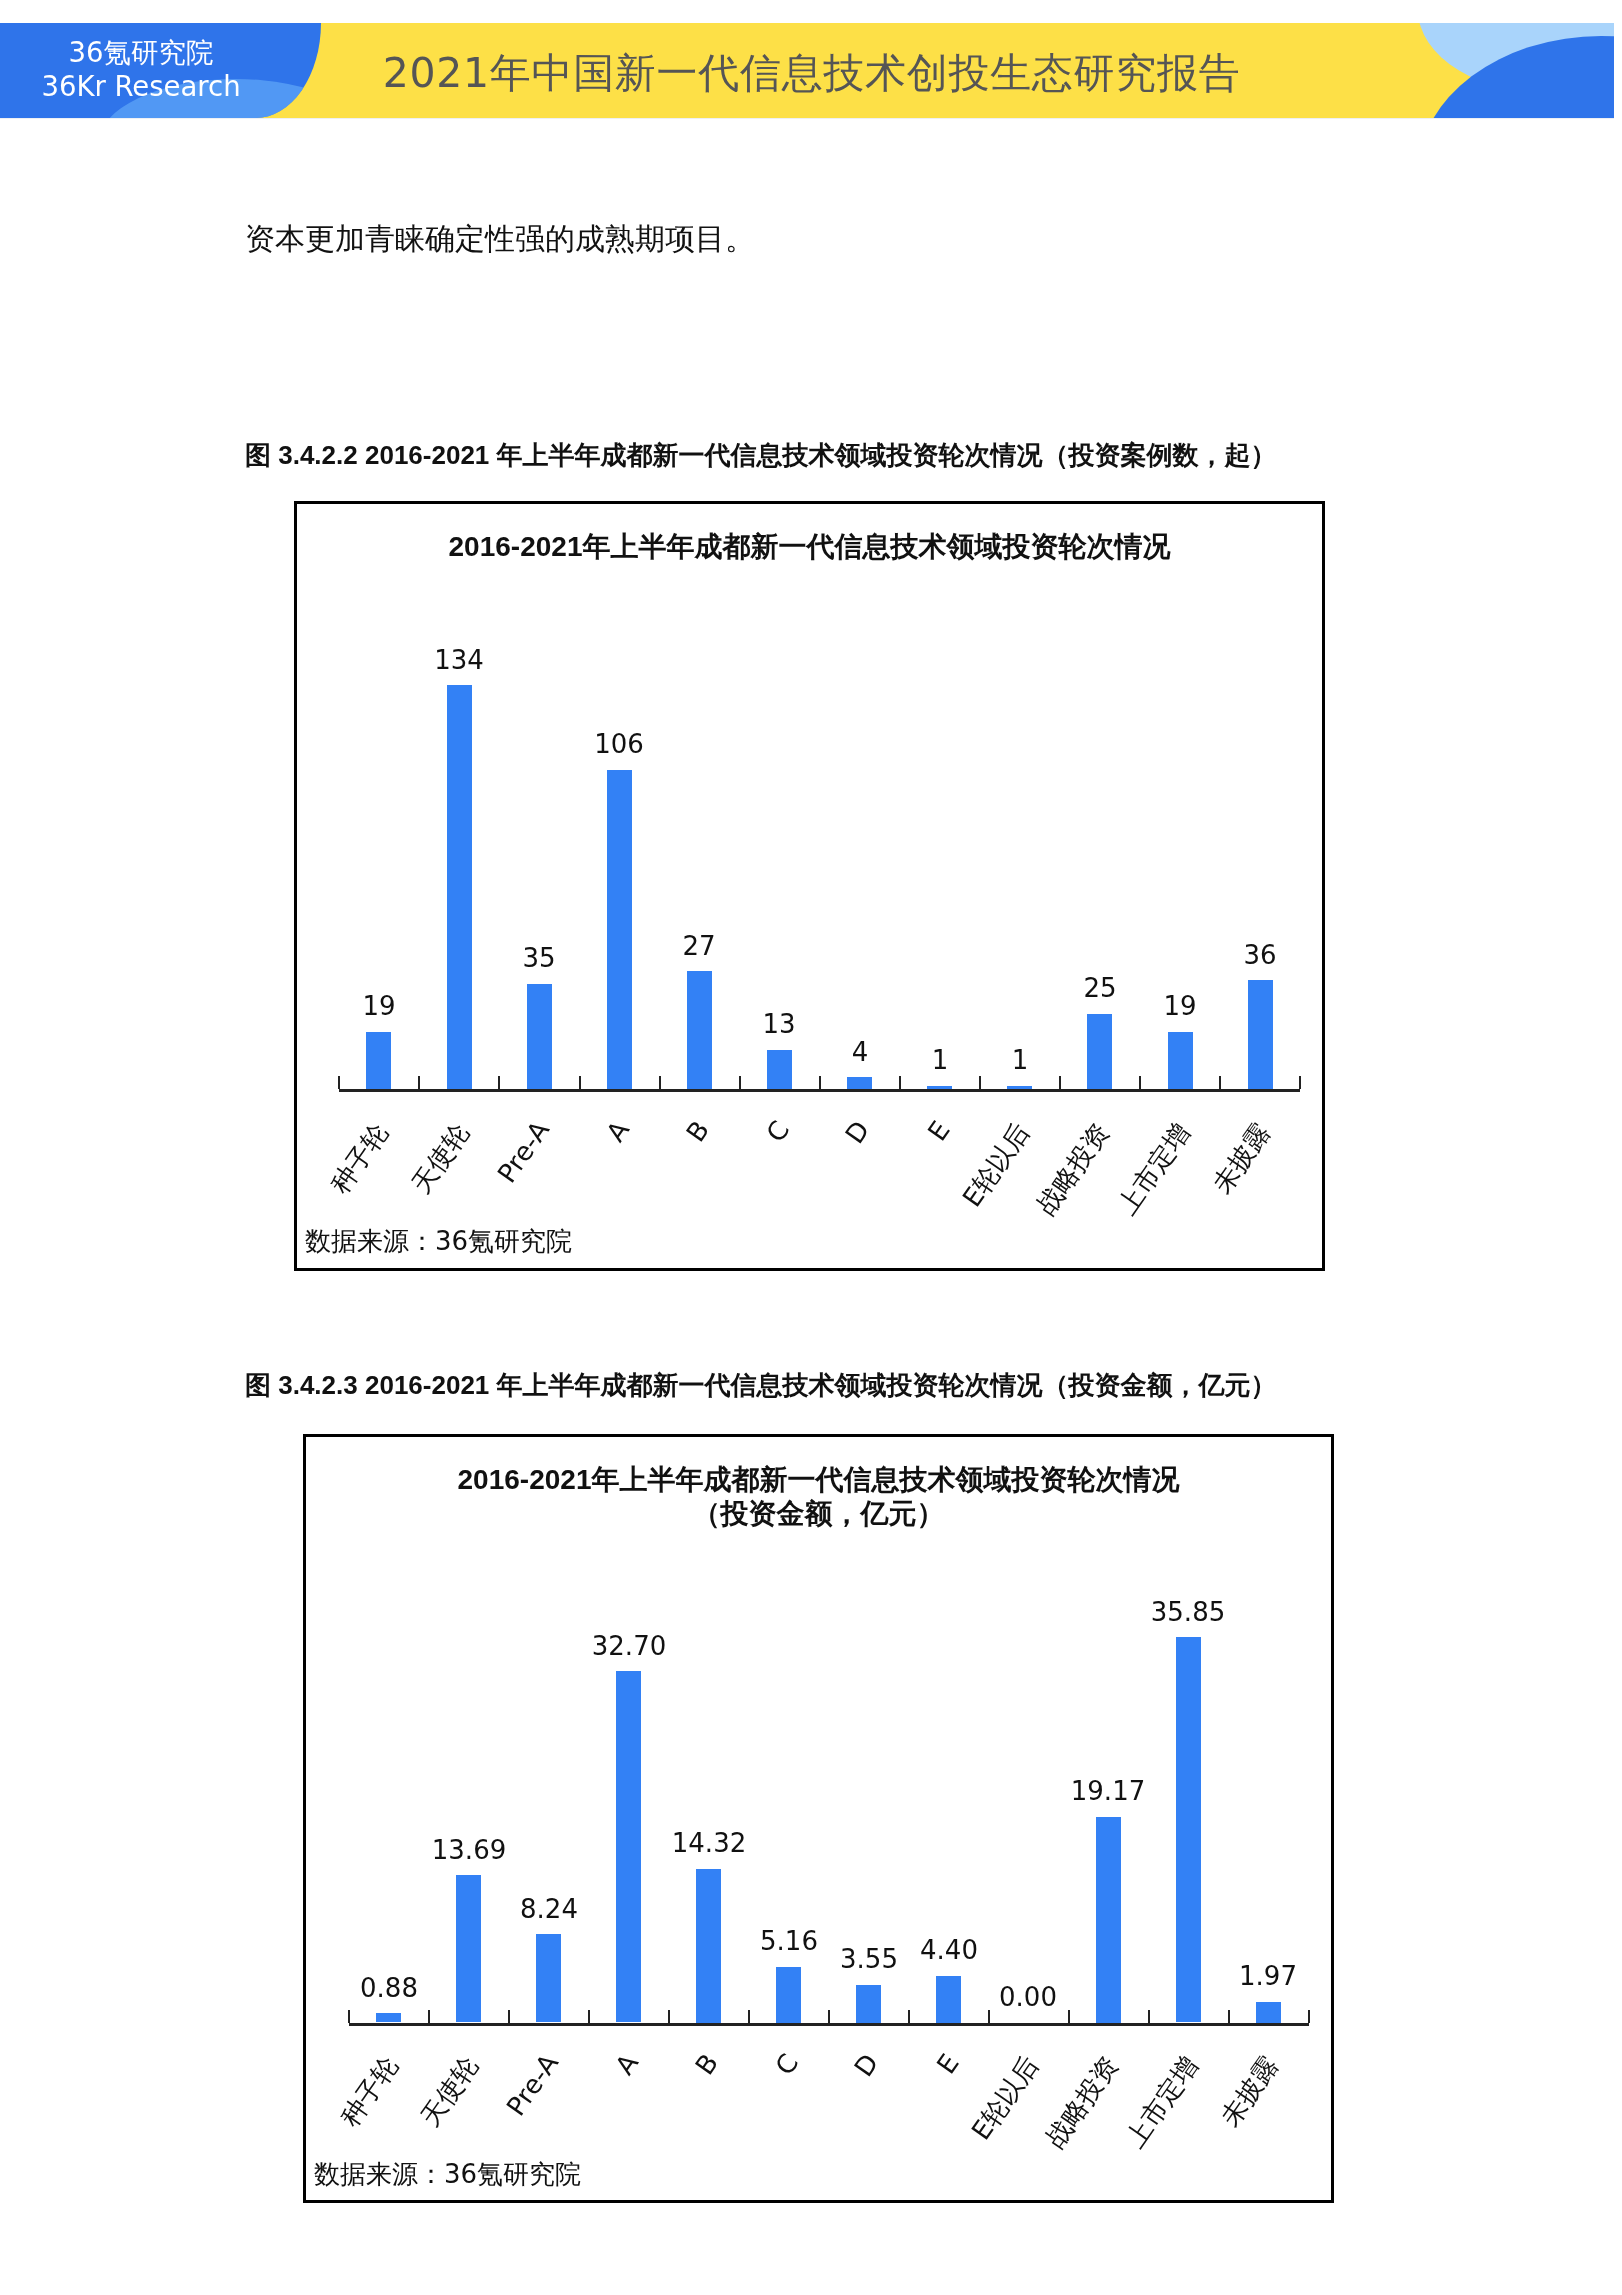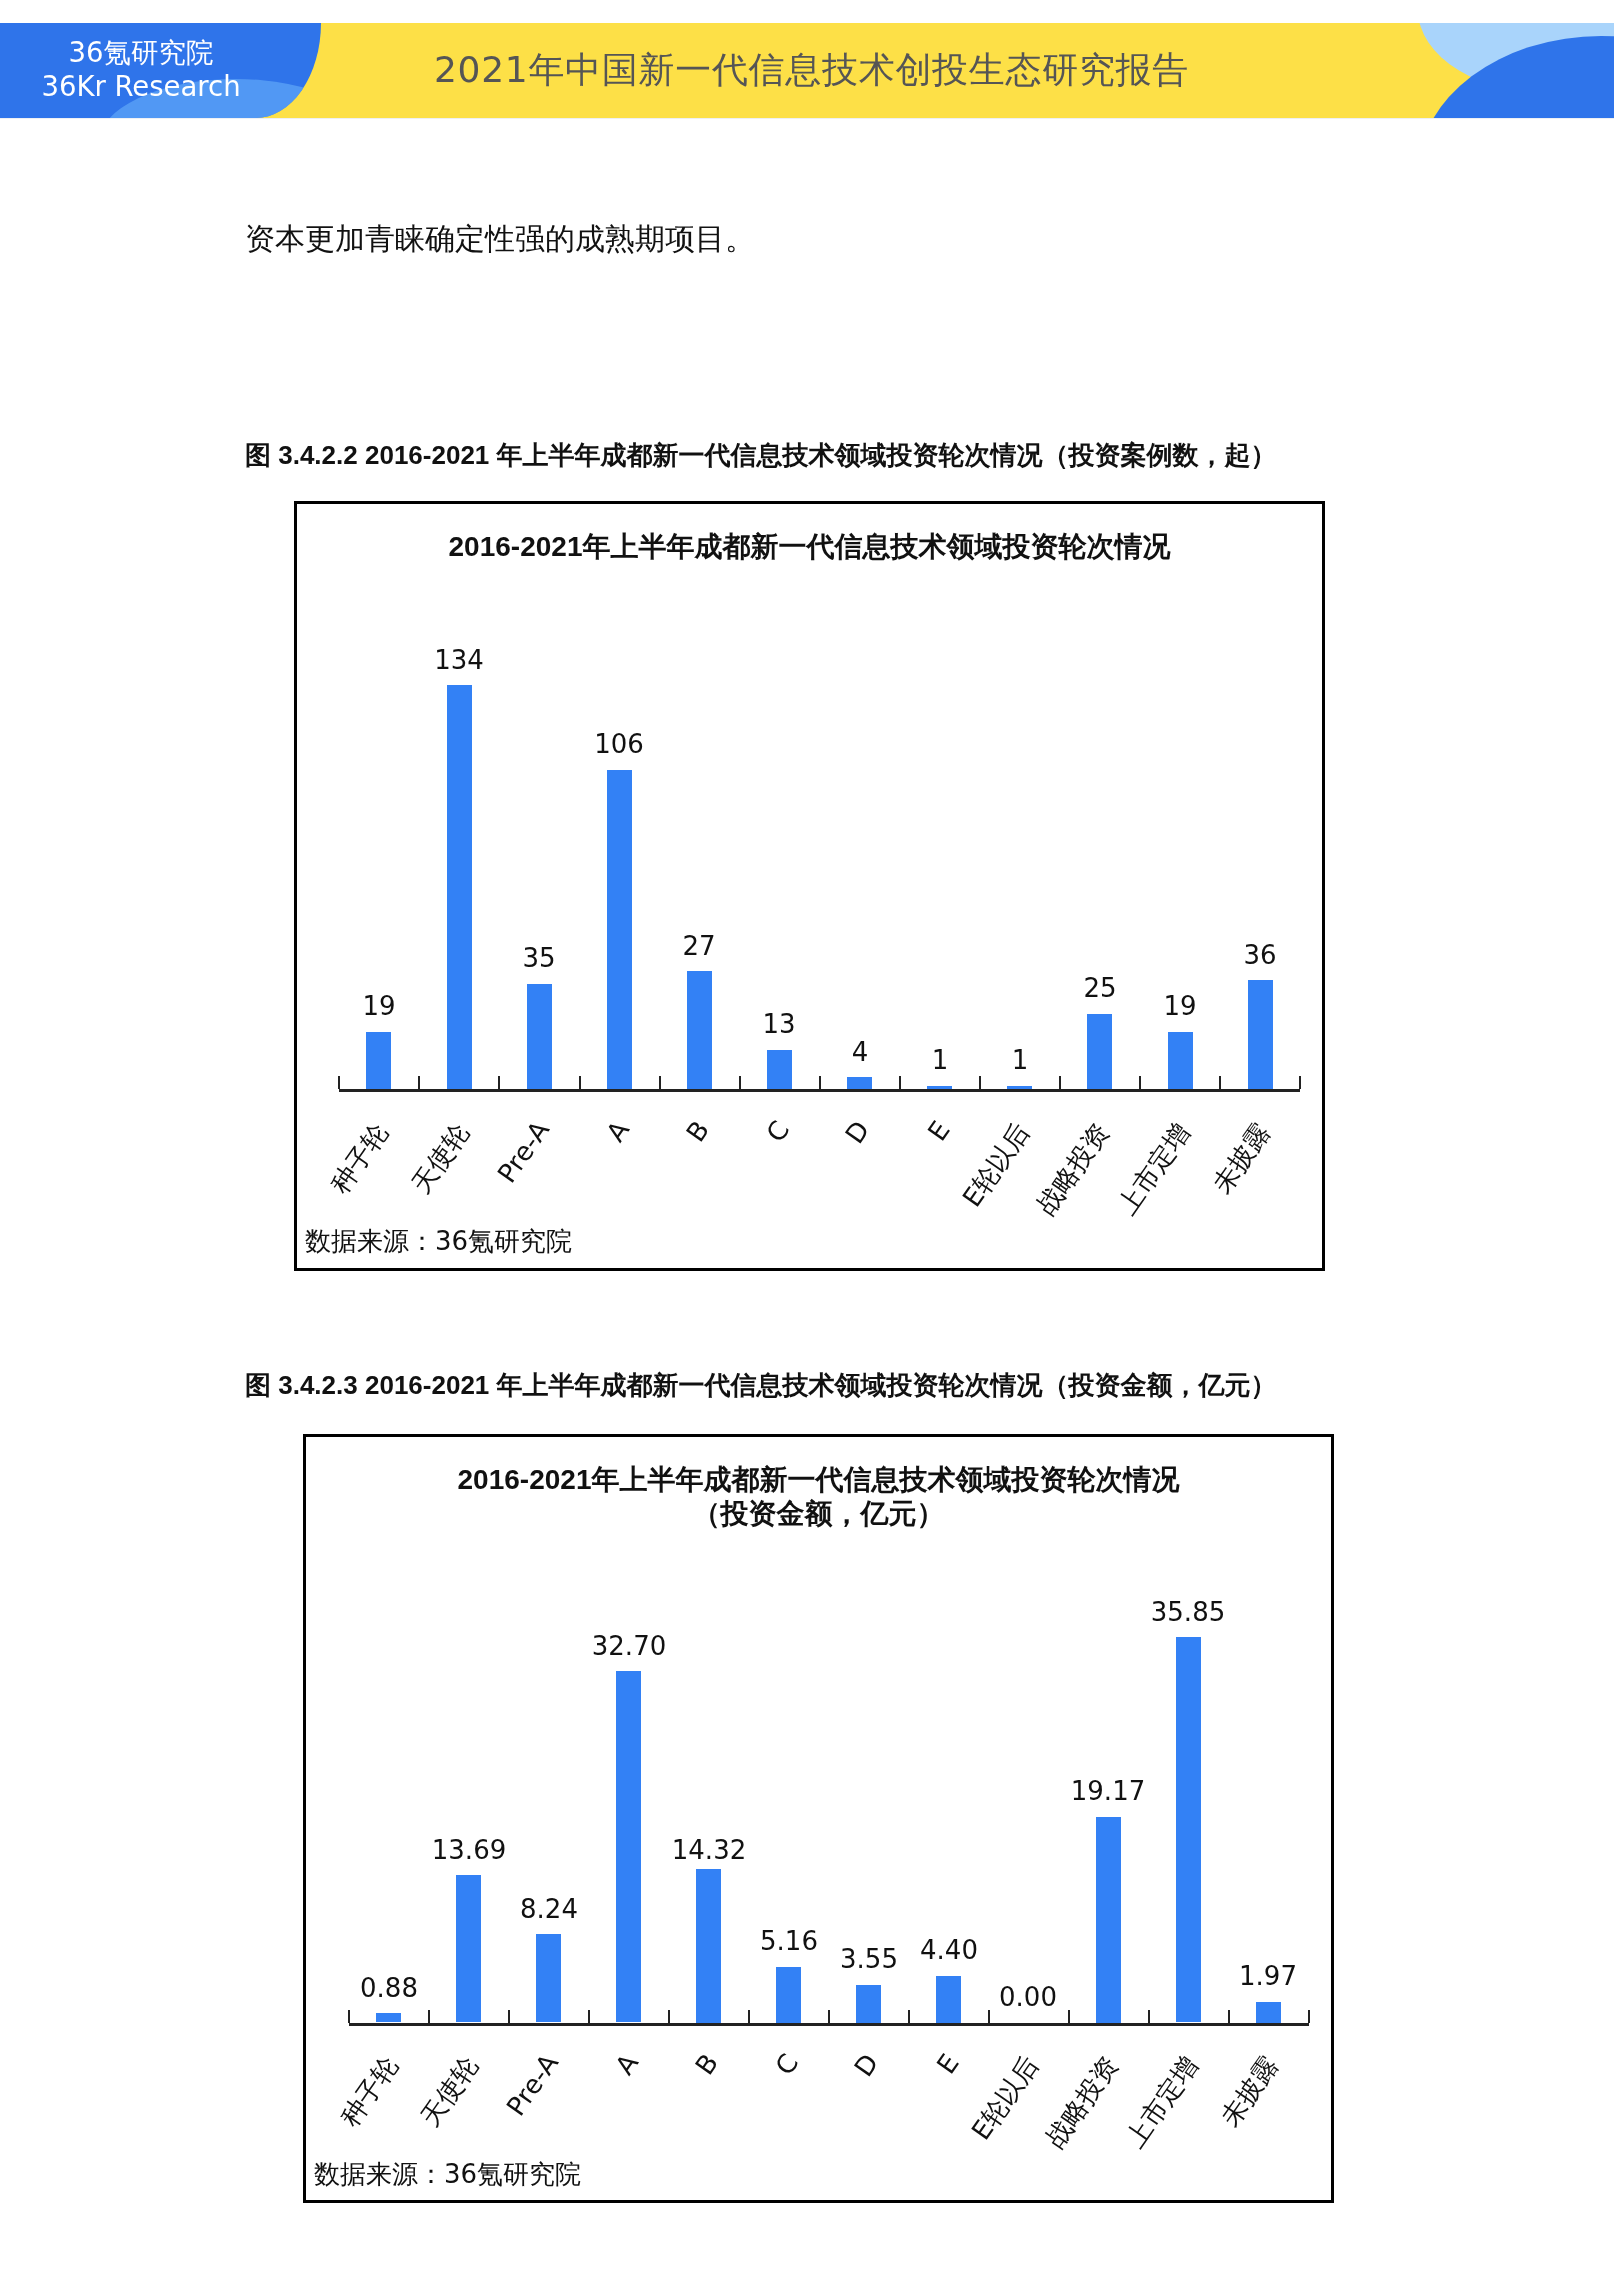--- a/index.html
+++ b/index.html
@@ -1,21 +1,21 @@
 <!DOCTYPE html>
 <html style="font-size:10.5px"><head>
 <meta charset="utf-8">
 <style>
   html,body{margin:0;padding:0;background:#fff;}
   body{width:1623px;height:2295px;position:relative;overflow:hidden;font-family:"DejaVu Sans","Liberation Sans",sans-serif;color:#111;}
   .header{position:absolute;left:0;top:23px;width:1614px;height:95px;background:#fde047;overflow:hidden;border-bottom:1.3px solid #eef0f4;}
   .logo-bg{position:absolute;left:0;top:0;width:321px;height:95px;background:#2f74ea;border-radius:0 0 144px 0/0 0 209px 0;overflow:hidden;}
   .logo-wave{position:absolute;left:98px;top:56px;width:275px;height:131px;background:#5ea4f7;border-radius:50%;opacity:.75;}
   .logo-text{position:absolute;left:33px;top:11.8px;width:216px;text-align:center;color:#fff;font-size:27.5px;line-height:34px;font-family:"DejaVu Sans",sans-serif;}
-  .header-title{position:absolute;left:0;width:1623px;top:23px;text-align:center;font-size:36px;color:#555;letter-spacing:0.7px;font-family:"DejaVu Sans",sans-serif;}
+  .header-title{position:absolute;left:0;width:1623px;top:23px;text-align:center;font-size:41px;color:#555;letter-spacing:0.7px;font-family:"DejaVu Sans",sans-serif;}
   .corner-light{position:absolute;right:-79px;top:-98px;width:275px;height:170px;background:#a9d4fb;border-radius:50%;}
   .corner-blue{position:absolute;right:-170px;top:13px;width:366px;height:275px;background:#2f74ea;border-radius:50%;}
   .body-text{position:absolute;left:245px;width:1152px;font-size:30px;line-height:72px;font-family:"DejaVu Serif","Liberation Serif",serif;color:#111;}
   .fig-caption{position:absolute;left:245px;width:1152px;font-size:26px;font-weight:bold;font-family:"Liberation Sans",sans-serif;color:#111;white-space:nowrap;}
   .chart-frame{position:absolute;border:3.3px solid #000;background:#fff;box-sizing:border-box;}
   .chart-title{position:absolute;left:0;width:100%;text-align:center;font-weight:bold;font-size:28px;line-height:34px;font-family:"Liberation Sans",sans-serif;}
   .axis-line{position:absolute;height:2.6px;background:#222;}
   .tick{position:absolute;width:2px;height:13px;background:#222;}
   .bar{position:absolute;background:#3381f5;}
   .bar-value{position:absolute;width:92px;margin-left:-46px;text-align:center;font-size:26px;font-family:"DejaVu Sans",sans-serif;color:#111;}
@@ -131,21 +131,21 @@
       <div class="bar" style="left: 150px; width: 25px; top: 438px; height: 147px;"></div>
       <div class="bar-value" style="left: 163px; top: 398px;">13.69</div>
       <div class="cat-label" style="right: 859px; top: 605px;">天使轮</div>
       <div class="bar" style="left: 230px; width: 25px; top: 497px; height: 88px;"></div>
       <div class="bar-value" style="left: 243px; top: 457px;">8.24</div>
       <div class="cat-label" style="right: 779px; top: 605px;">Pre-A</div>
       <div class="bar" style="left: 310px; width: 25px; top: 234px; height: 351px;"></div>
       <div class="bar-value" style="left: 323px; top: 194px;">32.70</div>
       <div class="cat-label" style="right: 699px; top: 605px;">A</div>
       <div class="bar" style="left: 390px; width: 25px; top: 432px; height: 154px;"></div>
-      <div class="bar-value" style="left: 403px; top: 391px; margin-top: 7px;">14.32</div>
+      <div class="bar-value" style="left: 403px; top: 391px;">14.32</div>
       <div class="cat-label" style="right: 619px; top: 605px;">B</div>
       <div class="bar" style="left: 470px; width: 25px; top: 530px; height: 56px;"></div>
       <div class="bar-value" style="left: 483px; top: 489px;">5.16</div>
       <div class="cat-label" style="right: 539px; top: 605px;">C</div>
       <div class="bar" style="left: 550px; width: 25px; top: 548px; height: 38px;"></div>
       <div class="bar-value" style="left: 563px; top: 507px;">3.55</div>
       <div class="cat-label" style="right: 459px; top: 605px;">D</div>
       <div class="bar" style="left: 630px; width: 25px; top: 539px; height: 47px;"></div>
       <div class="bar-value" style="left: 643px; top: 498px;">4.40</div>
       <div class="cat-label" style="right: 379px; top: 605px;">E</div>

